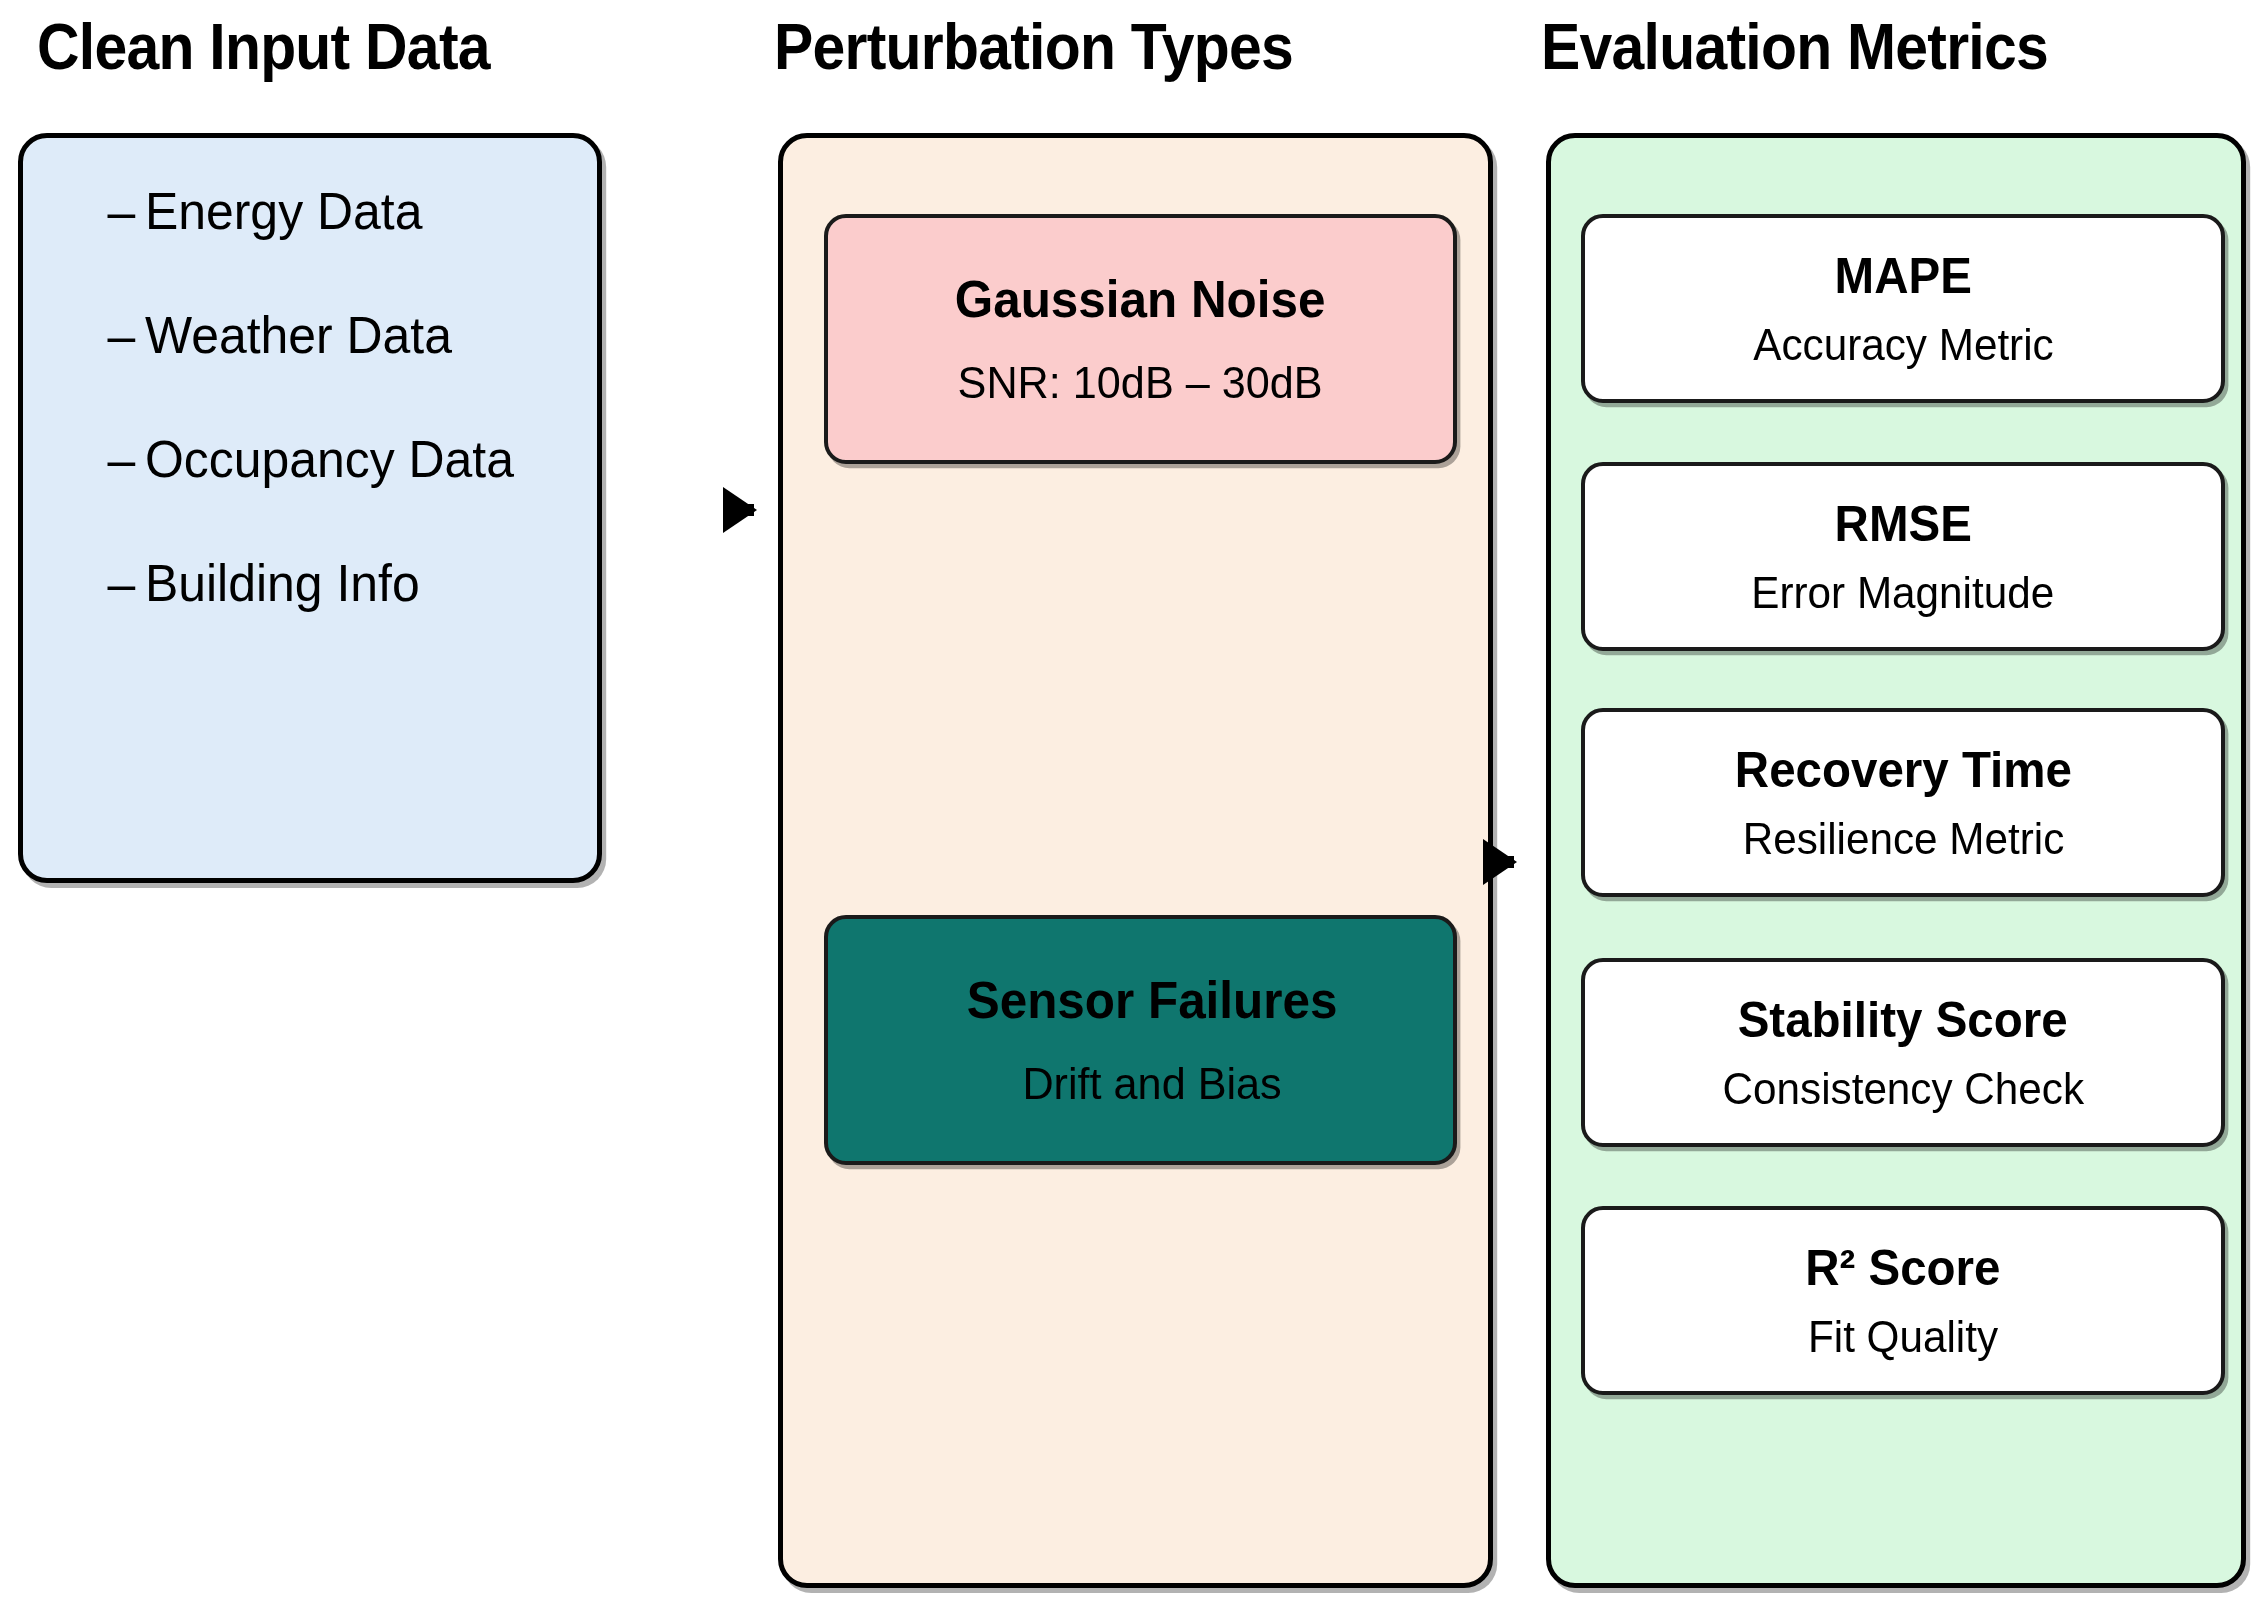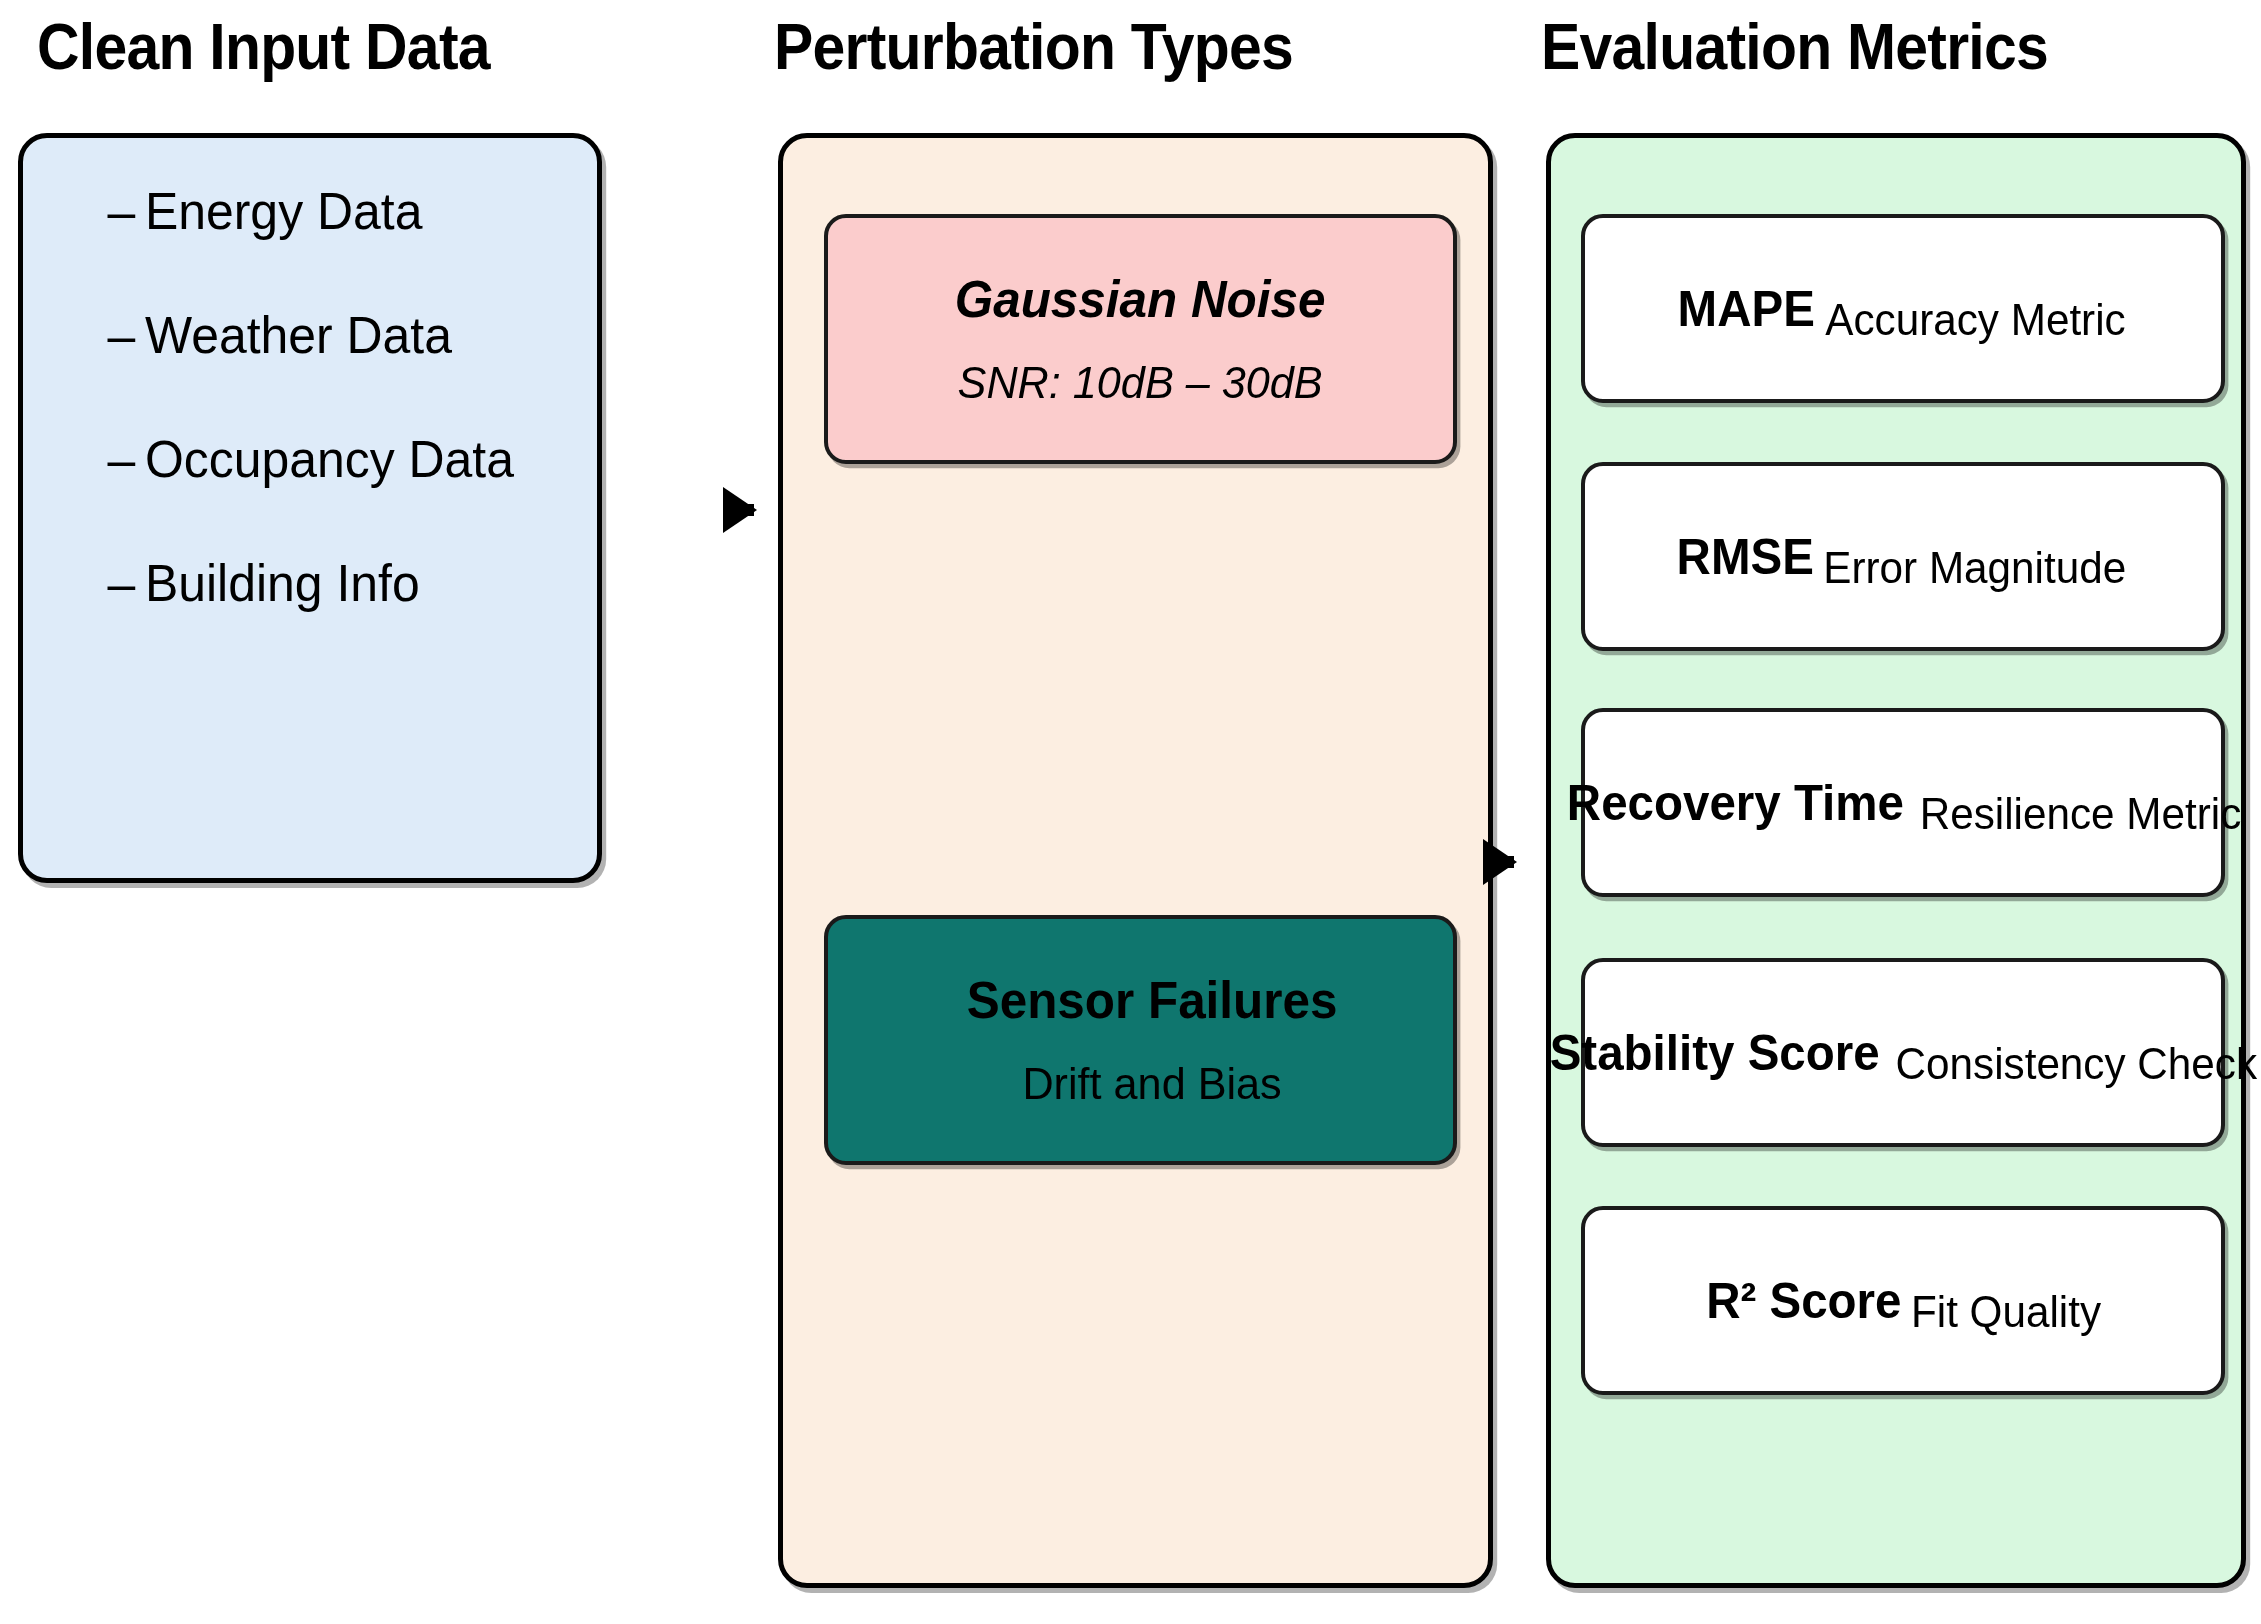--- a/index.html
+++ b/index.html
@@ -31,31 +31,31 @@
 
   
   .pcard{position:absolute;left:41px;width:633px;height:250px;
          border:4.2px solid #1a1a1a;border-radius:22px;box-sizing:border-box;
          box-shadow:3.4px 4.2px 0 rgba(0,0,0,0.32);
          display:flex;flex-direction:column;align-items:center;justify-content:center;}
   .pcard .ptitle{font-size:52px;font-weight:bold;line-height:1;white-space:nowrap;
                  transform:scaleX(0.95);transform-origin:center;}
   .pcard .psub{font-size:45px;line-height:1;margin-top:35px;white-space:nowrap;
                transform:scaleX(0.96);transform-origin:center;}
-  #pcard-0{top:76px;background:#fbcccc;font-style:italic;}
+  #pcard-0{top:76px;background:#fbcccc;}
   #pcard-1{top:427px;background:#abf7c5;}
   #pcard-2{top:777px;background:#0f766e;padding-left:23px;}
   #pcard-3{top:1128px;background:#f9c6fb;}
   #pcard-3 .ptitle{font-size:51px;transform:scaleX(0.90);}
 
   
   .ecard{position:absolute;left:30px;width:644px;height:189px;background:#ffffff;
          border:4.2px solid #1a1a1a;border-radius:22px;box-sizing:border-box;
          box-shadow:3.4px 4.2px 0 rgba(0,0,0,0.32);
-         display:flex;flex-direction:row;align-items:center;justify-content:center;}
+         display:flex;flex-direction:column;align-items:center;justify-content:center;}
   .ecard .etitle{font-size:50px;font-weight:bold;line-height:1;white-space:nowrap;
                  transform:scaleX(0.95);transform-origin:center;}
   .ecard .esub{font-size:44px;line-height:1;margin-top:22px;white-space:nowrap;
                transform:scaleX(0.96);transform-origin:center;}
   #ecard-0{top:76px;}
   #ecard-1{top:324px;}
   #ecard-2{top:570px;}
   #ecard-3{top:820px;}
   #ecard-4{top:1068px;}
 

